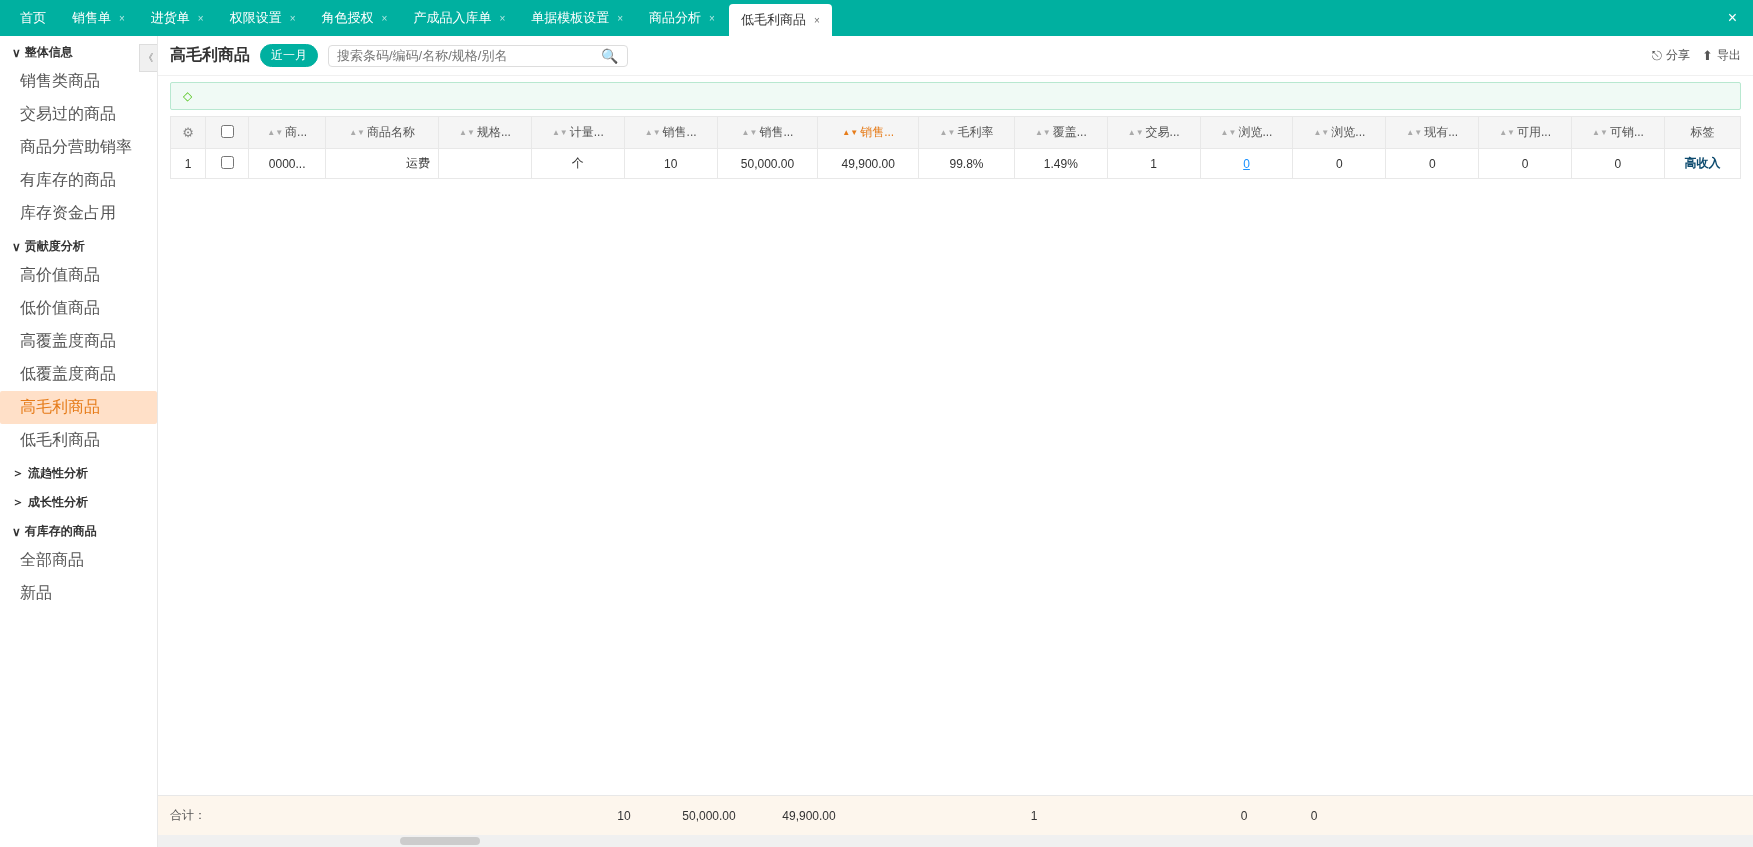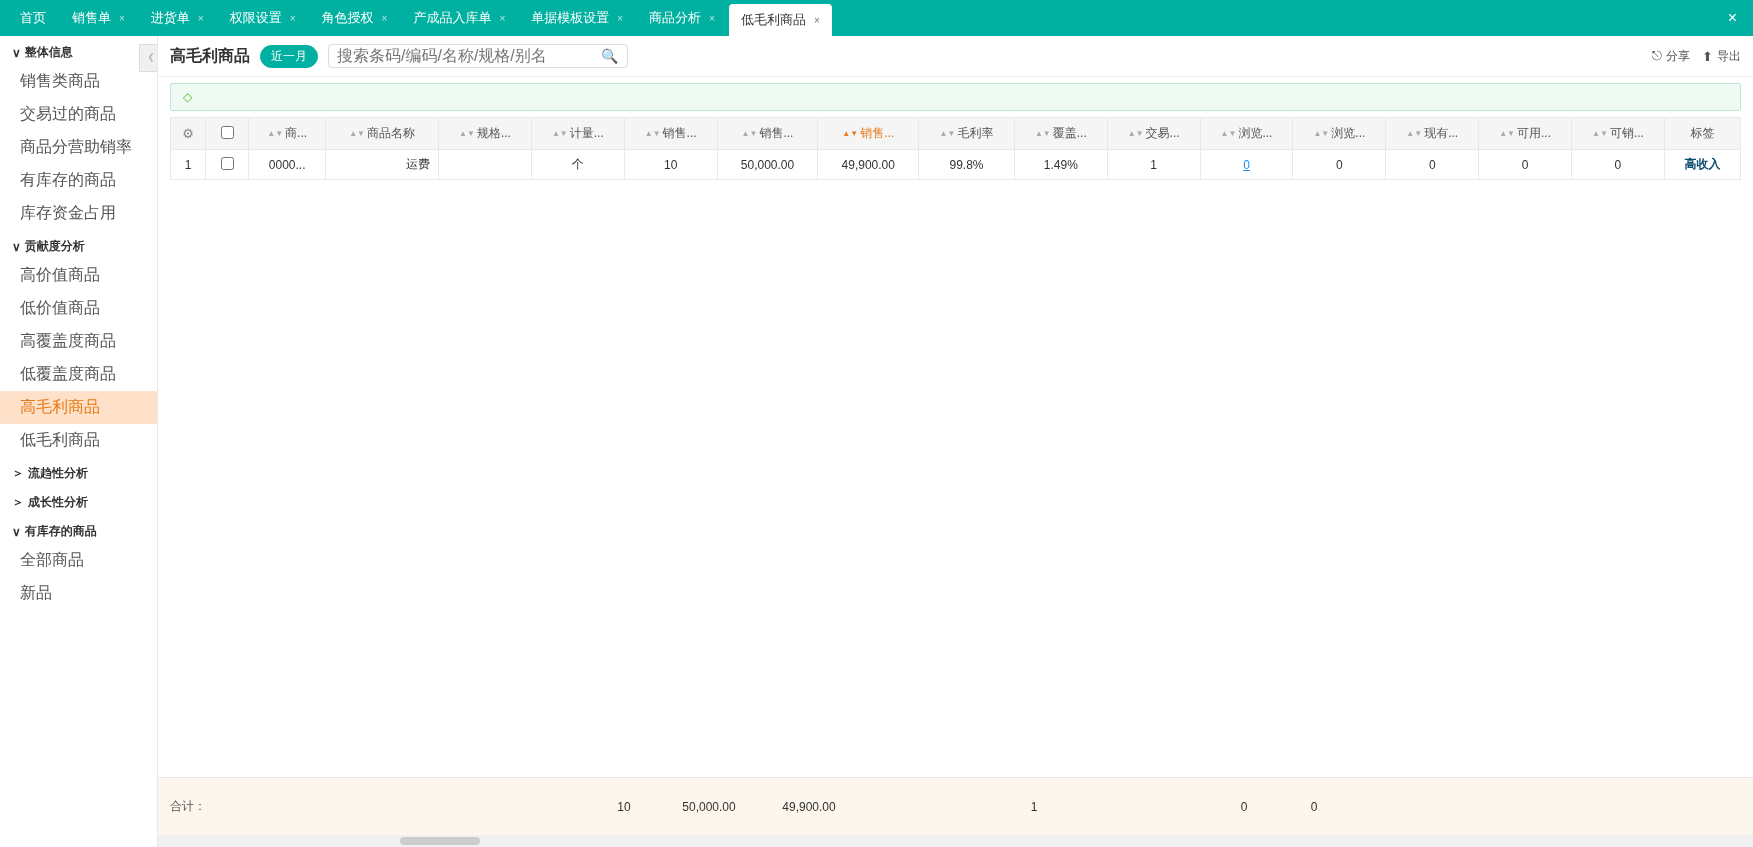--- a/index.html
+++ b/index.html
@@ -137,21 +137,21 @@
       border: 1px solid #ddd;
       border-radius: 4px;
       padding: 2px 8px;
       flex: 1;
       max-width: 300px;
       gap: 6px;
     }
     .search-box input {
       border: none;
       outline: none;
-      font-size: 16px;
+      font-size: 13px;
       flex: 1;
       color: #999;
     }
     .header-actions {
       margin-left: auto;
       display: flex;
       gap: 12px;
       align-items: center;
     }
     .action-btn {
@@ -218,21 +218,21 @@
       color: #333;
     }
     .tag-high { color: #0c4a6e; font-weight: bold; }
 
     
     .footer-bar {
       display: flex;
       align-items: center;
       background: #fdf6ed;
       border-top: 1px solid #e8e8e8;
-      padding: 20px 12px;
+      padding: 11px 12px;
       font-size: 12px;
       color: #555;
       flex-shrink: 0;
       gap: 10px;
     }
     .footer-cell {
       padding: 0 8px;
       text-align: center;
       color: #333;
     }

